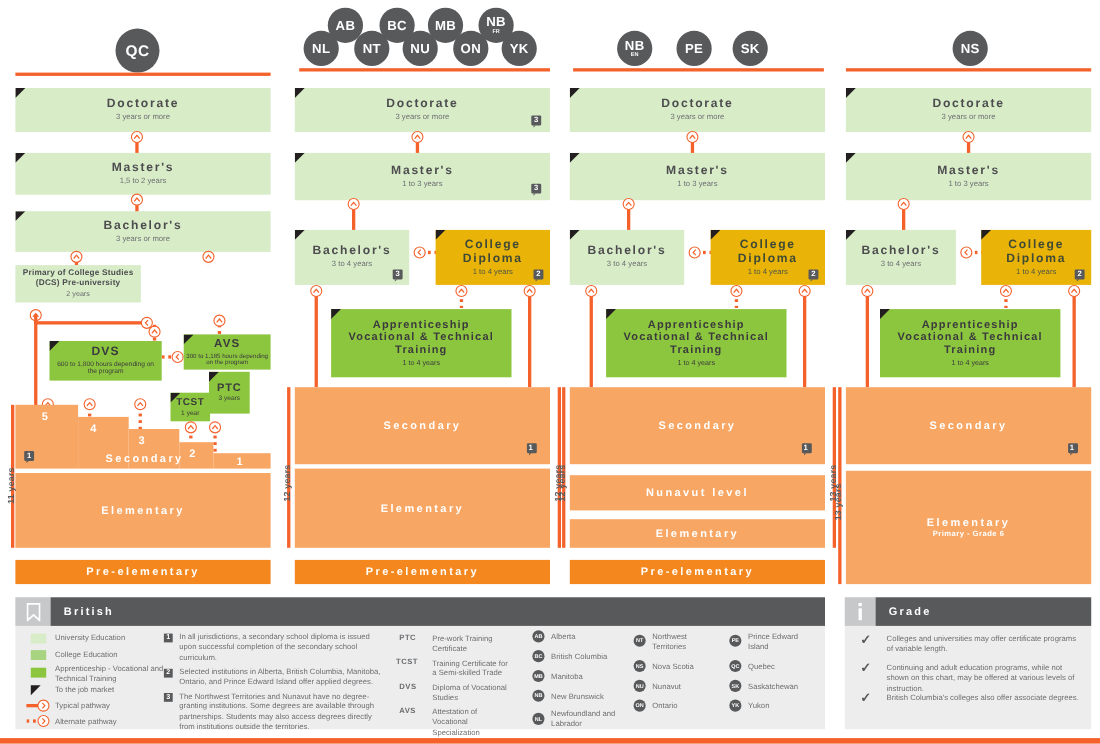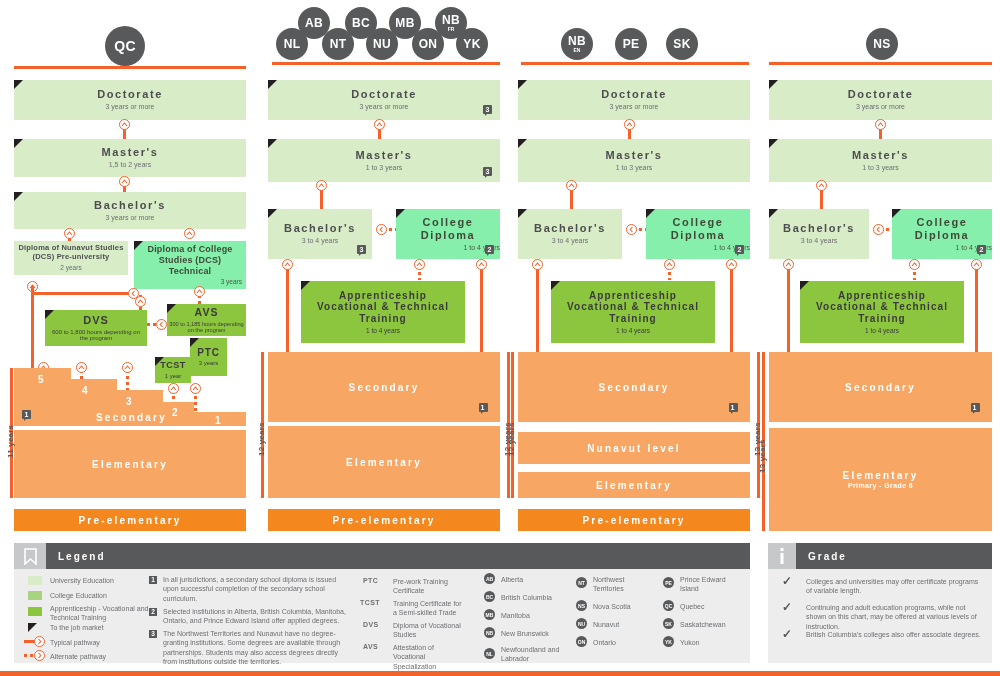--- a/index.html
+++ b/index.html
@@ -22,21 +22,21 @@
 
   
   .box{
     position:absolute;box-sizing:border-box;
     display:flex;flex-direction:column;align-items:center;justify-content:center;
     text-align:center;overflow:hidden;
   }
   .box .t{font-weight:bold;color:#4d4d4f;letter-spacing:1.6px;line-height:1.18;}
   .box .s{color:#6d6e71;line-height:1.15;margin-top:2px;}
   .uni{background:#d8ecc8;}
-  .col{background:#86efac;align-items:flex-end;}
+  .col{background:#eab308;}
   .app{background:#8cc63e;}
   .app .t,.app .s{color:#3b3b3d;}
   .col .t{color:#3f4a36;}
   .col .s{color:#4d5744;}
 
   
   .flag{position:absolute;top:0;left:0;width:0;height:0;
         border-top:9px solid #231f20;border-right:9px solid transparent;}
 
   
@@ -141,27 +141,22 @@
       </svg>
   </div>
   <div class="dot-v" style="left:188px;top:229px;height:12px;"></div>
   <div class="knob" style="left:184px;top:228px;">
     <svg width="7" height="5" viewBox="0 0 7 5">
         <path d="M1 4 L3.5 1 L6 4" stroke="#f4612a" stroke-width="1.1" fill="none"></path>
       </svg>
   </div>
 
   <div class="box uni" style="left:14px;top:241px;width:114px;height:34px;padding:0 3px;">
-    <div class="t" style="font-size:7.5px;letter-spacing:.2px;">Diploma of Nunavut Studies (DCS) Pre-university</div>
+    <div class="t" style="font-size:7.5px;letter-spacing:.2px;">Primary of College Studies (DCS) Pre-university</div>
     <div class="s" style="font-size:6.5px;">2 years</div>
-  </div>
-  <div class="box col" style="left:134px;top:241px;width:112px;height:48px;padding:0 4px;">
-    <span class="flag"></span>
-    <div class="t" style="font-size:9px;letter-spacing:.2px;">Diploma of College Studies (DCS) Technical</div>
-    <div class="s" style="font-size:6.5px;">3 years</div>
   </div>
 
   <div class="knob" style="left:27px;top:281px;">
     <svg width="7" height="5" viewBox="0 0 7 5">
         <path d="M1 4 L3.5 1 L6 4" stroke="#f4612a" stroke-width="1.1" fill="none"></path>
       </svg>
   </div>
   <div class="line-v" style="left:31px;top:286px;height:87px;"></div>
   <div class="line-h" style="left:31px;top:292px;width:100px;"></div>
   <div class="knob" style="left:128px;top:288px;">
@@ -560,21 +555,21 @@
   <div class="bracket" style="left:762px;top:352px;height:179px;"></div>
   <div class="ylabel" style="left:758px;top:473px;">13 years</div>
 
   <div class="panel" style="left:14px;top:543px;width:736px;height:120px;"></div>
   <div class="iconcell" style="left:14px;top:543px;width:32px;height:26px;">
     <svg width="13" height="17" viewBox="0 0 13 17">
         <path d="M1 1 h11 v15 l-5.5 -5 l-5.5 5 z" fill="none" stroke="#fff" stroke-width="1.6"></path>
       </svg>
   </div>
   <div class="panelhead" style="left:46px;top:543px;width:704px;height:26px;">
-    <span class="ttl">Legend</span>
+    <span class="ttl">British</span>
   </div>
 
   <div class="lg-sw" style="left:28px;top:576px;background:#d8ecc8;"></div>
   <div class="lg-txt" style="left:50px;top:576px;width:110px;">University Education</div>
   <div class="lg-sw" style="left:28px;top:591px;background:#a8d481;"></div>
   <div class="lg-txt" style="left:50px;top:591px;width:110px;">College Education</div>
   <div class="lg-sw" style="left:28px;top:607px;background:#8cc63e;"></div>
   <div class="lg-txt" style="left:50px;top:604px;width:105px;">Apprenticeship - Vocational and Technical Training</div>
 
   <div class="abs" style="left:28px;top:623px;width:0;height:0;border-top:9px solid #231f20;border-right:9px solid transparent;"></div>

